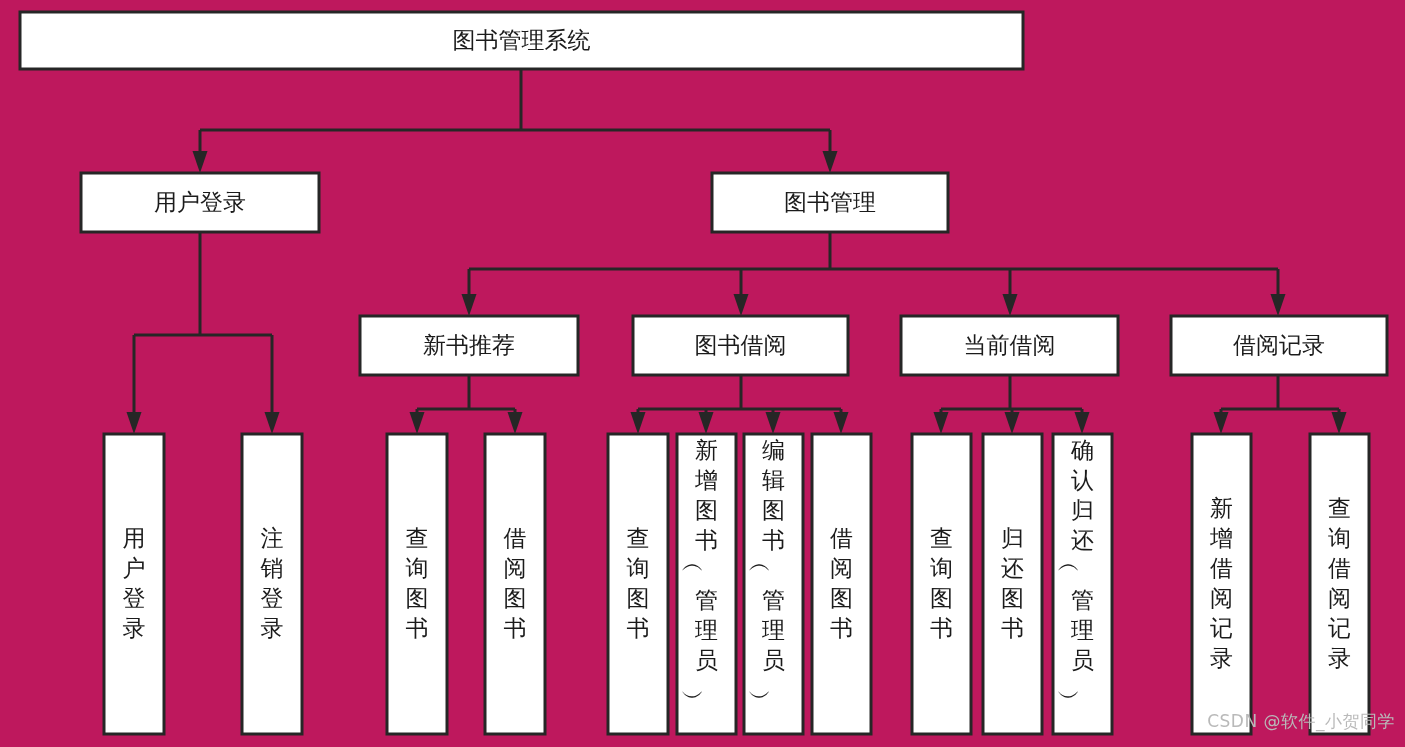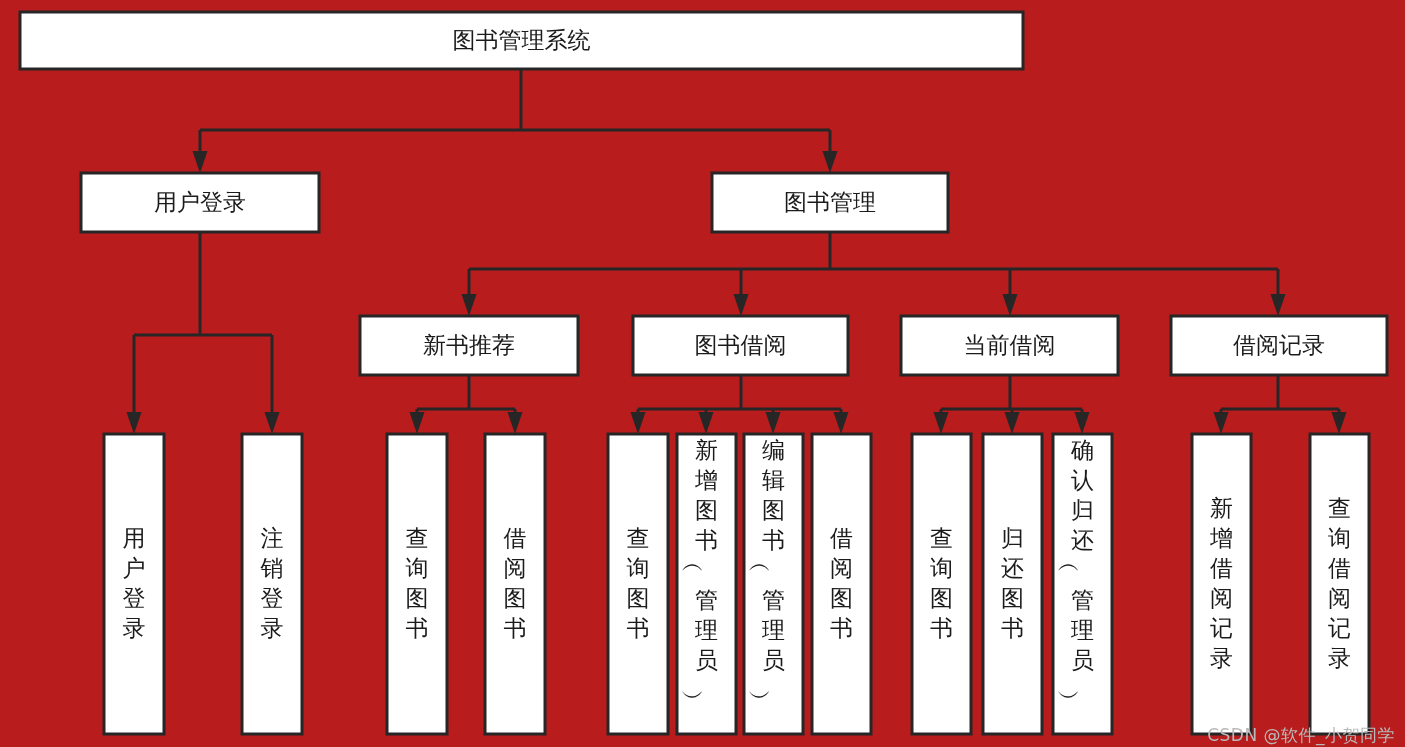--- a/index.html
+++ b/index.html
@@ -11,21 +11,21 @@
   body {
     width: 1405px;
     height: 747px;
     font-family: "DejaVu Sans", "Liberation Sans", sans-serif;
     overflow: hidden;
   }
   #diagram-root {
     position: relative;
     width: 1405px;
     height: 747px;
-    background: #b91c1c;
+    background: #be185d;
   }
   svg.flow-canvas {
     position: absolute;
     top: 0;
     left: 0;
     width: 1405px;
     height: 747px;
     display: block;
   }
   .node-rect {
@@ -52,21 +52,21 @@
   }
   .node-label-v {
     font-family: "DejaVu Sans", "Liberation Sans", sans-serif;
     font-size: 23px;
     fill: #1b1b1b;
     text-anchor: middle;
   }
   .watermark-text {
     position: absolute;
     right: 10px;
-    bottom: 0;
+    bottom: 14px;
     font-family: "DejaVu Sans", "Liberation Sans", sans-serif;
     font-size: 17px;
     color: #b9b9b9;
     white-space: nowrap;
     letter-spacing: 0.5px;
     user-select: none;
   }
 </style>
 </head>
 <body>

